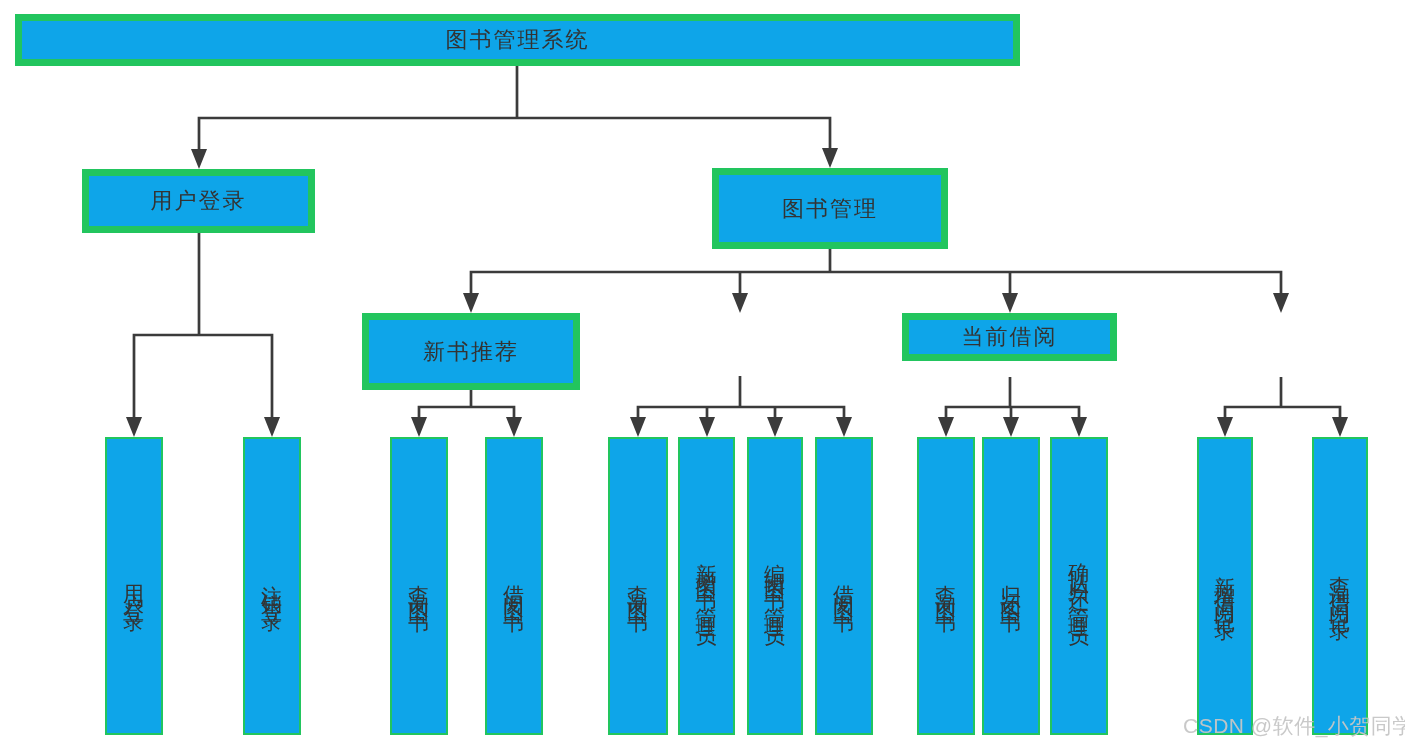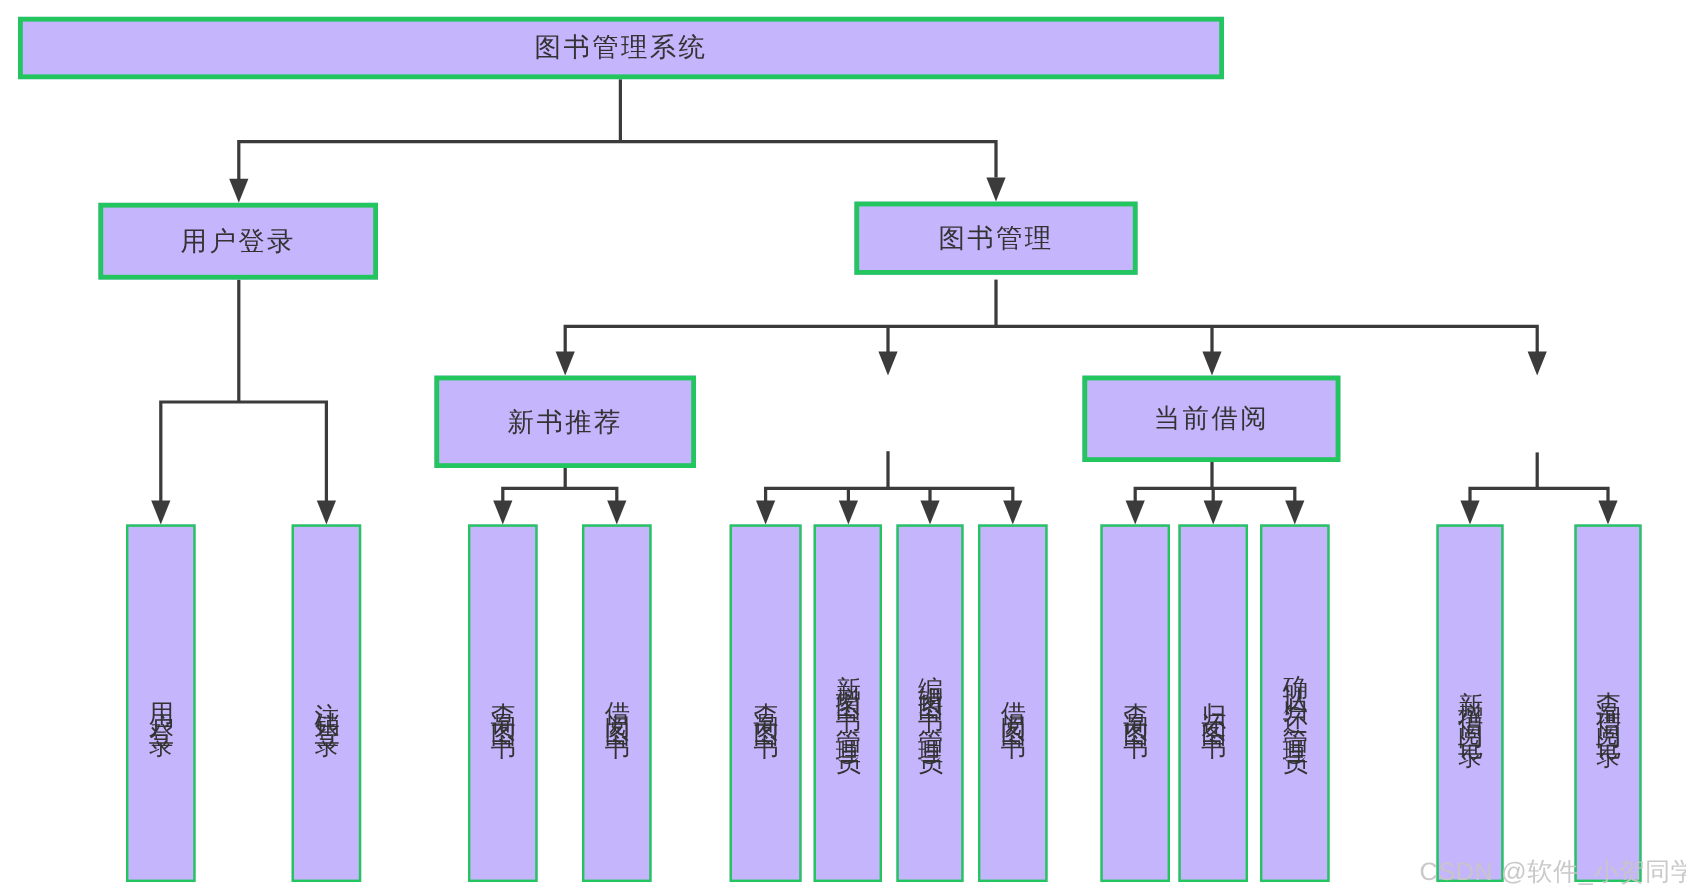--- a/index.html
+++ b/index.html
@@ -17,22 +17,22 @@
   }
   #connectors {
     position: absolute;
     left: 0; top: 0;
     width: 1405px;
     height: 747px;
   }
   .node {
     position: absolute;
     box-sizing: border-box;
-    background: #c4b5fd;
-    border: 4px solid #22c55e;
+    background: #0ea5e9;
+    border: 7px solid #22c55e;
     color: #333333;
     display: flex;
     align-items: center;
     justify-content: center;
   }
   .hbox {
     font-size: 22px;
     letter-spacing: 2px;
     white-space: nowrap;
   }
@@ -114,28 +114,28 @@
     </g>
   </svg>
 
   <div class="node hbox" style="left:15px; top:14px; width:1005px; height:52px;">
     <span>图书管理系统</span>
   </div>
 
   <div class="node hbox" style="left:82px; top:169px; width:233px; height:64px;">
     <span>用户登录</span>
   </div>
-  <div class="node hbox" style="left:712px; top:168px; width:236px; height:61px;">
+  <div class="node hbox" style="left:712px; top:168px; width:236px; height:81px;">
     <span>图书管理</span>
   </div>
 
   <div class="node hbox" style="left:362px; top:313px; width:218px; height:77px;">
     <span>新书推荐</span>
   </div>
-  <div class="node hbox" style="left:902px; top:313px; width:215px; height:72px;">
+  <div class="node hbox" style="left:902px; top:313px; width:215px; height:48px;">
     <span>当前借阅</span>
   </div>
 
   <div class="node vbox" style="left:105px; top:437px; width:58px; height:298px;">
     <span>用户登录</span>
   </div>
   <div class="node vbox" style="left:243px; top:437px; width:58px; height:298px;">
     <span>注销登录</span>
   </div>
 

